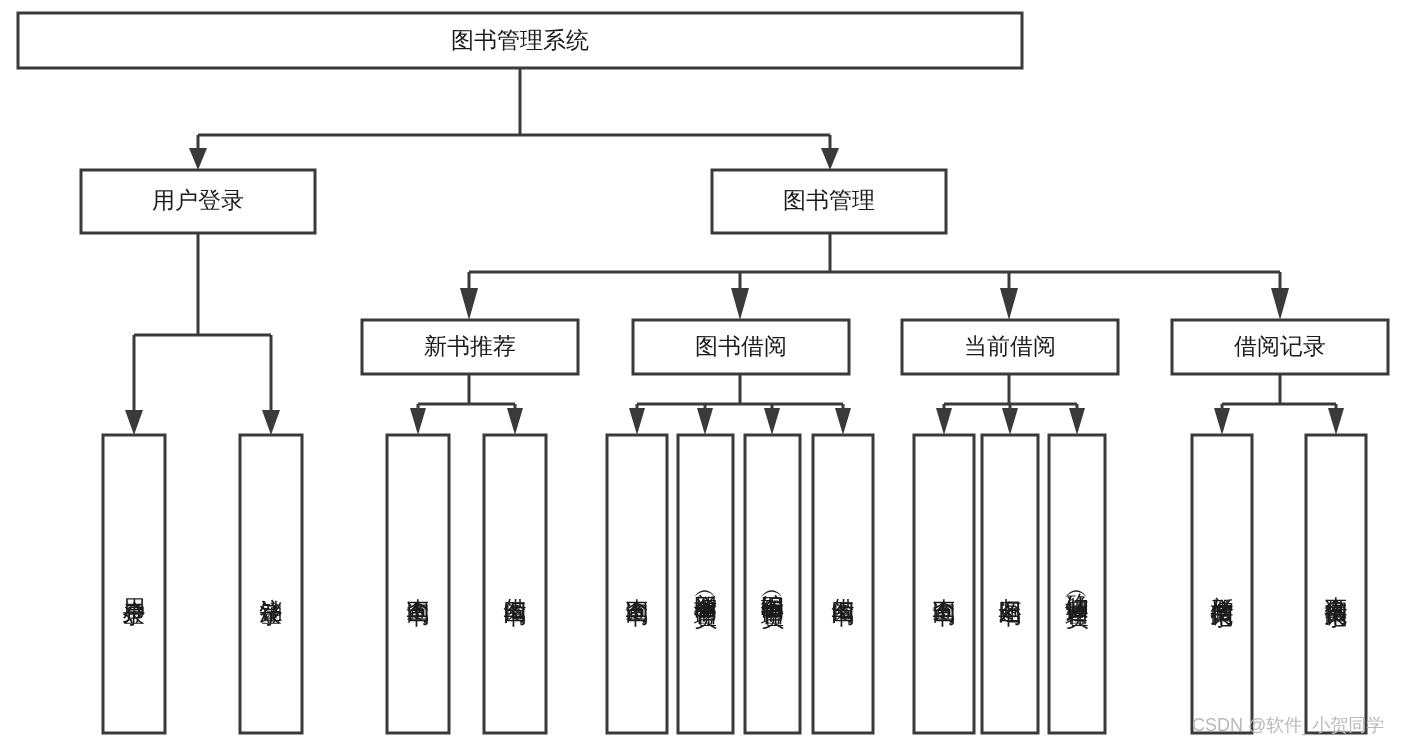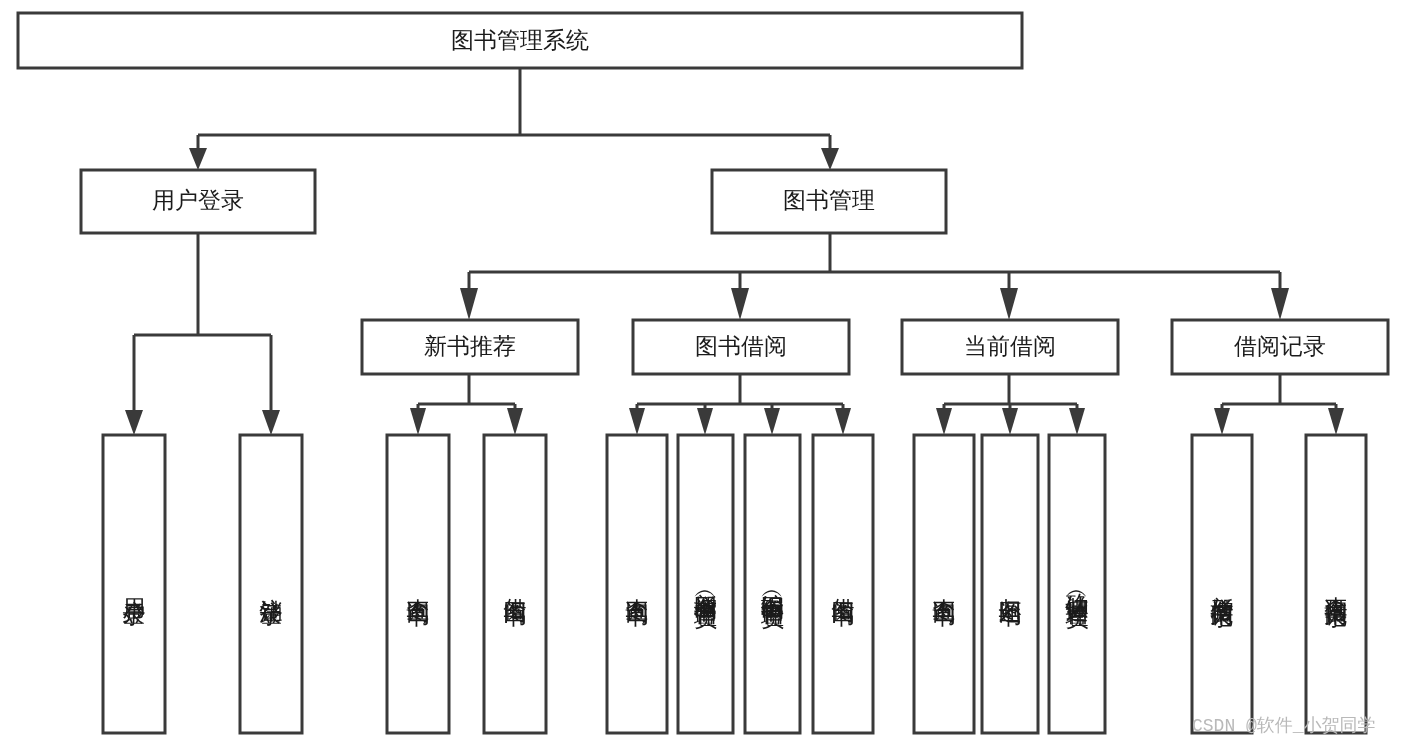--- a/index.html
+++ b/index.html
@@ -58,21 +58,21 @@
     letter-spacing: 2px;
     line-height: 1;
     display: flex;
     align-items: center;
     justify-content: center;
     text-align: center;
     pointer-events: none;
   }
   .watermark {
     position: absolute;
-    font-family: Liberation Mono, monospace;
+    font-family: Liberation Sans, sans-serif;
     font-size: 18px;
     color: #b9b9b9;
     white-space: nowrap;
     text-align: center;
   }
 </style>
 </head>
 <body>
 
 <div id="diagram-root">

